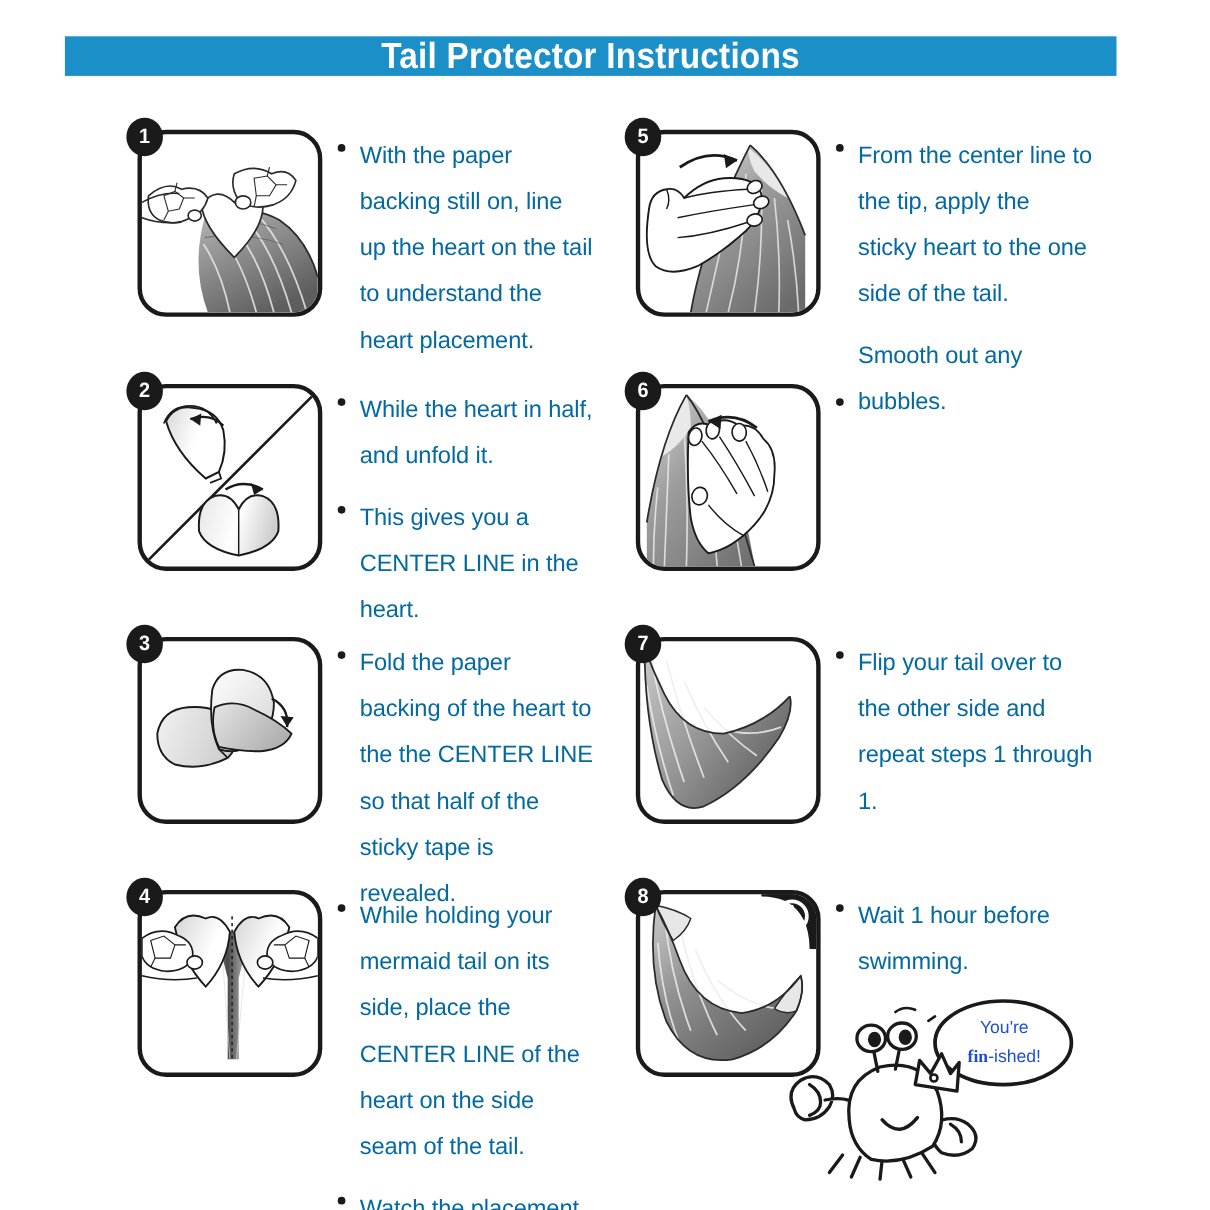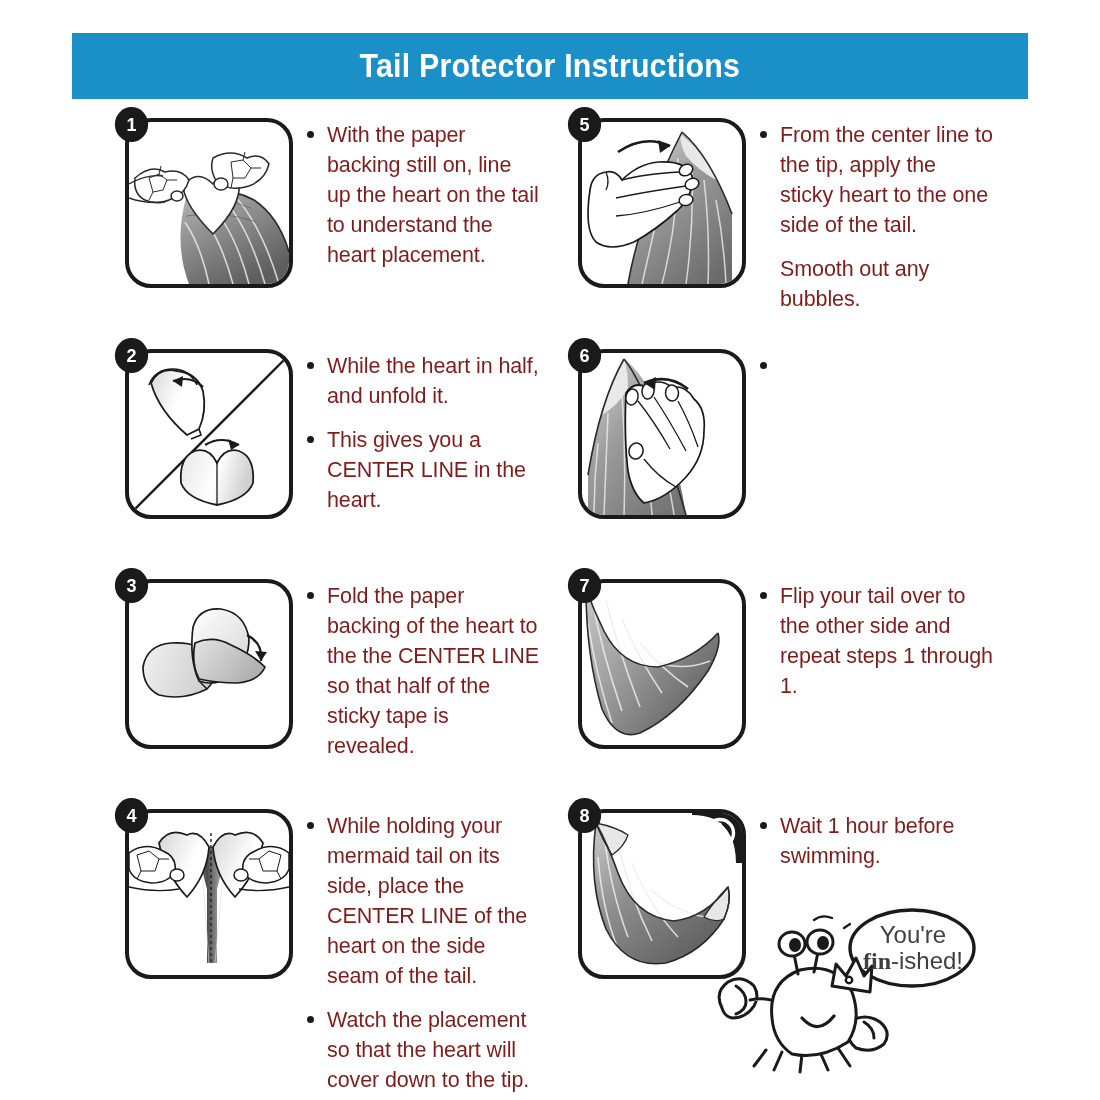--- a/index.html
+++ b/index.html
@@ -12,24 +12,24 @@
     height: 1100px;
     position: relative;
     overflow: hidden;
     font-family: "Liberation Sans", sans-serif;
     color: #1a1a1a;
   }
 
   
   #header-banner {
     position: absolute;
-    left: 72px;
+    left: 59px;
     top: 33px;
     width: 956px;
-    height: 66px;
+    height: 36px;
     background: #1b90c8;
     display: flex;
     align-items: center;
     justify-content: center;
   }
   #header-title {
     color: #ffffff;
     font-family: "Liberation Sans Narrow", "Liberation Sans", sans-serif;
     font-weight: bold;
     font-size: 33px;
@@ -102,22 +102,22 @@
     left: 2px;
     top: 11px;
     width: 7px;
     height: 7px;
     border-radius: 50%;
     background: #1a1a1a;
   }
   .bullet-text, .plain-text {
     font-family: "Liberation Sans Narrow", "Liberation Sans", sans-serif;
     font-size: 21.5px;
-    line-height: 30px;
-    color: #7f1d1d;
+    line-height: 42px;
+    color: #0369a1;
     letter-spacing: -0.1px;
   }
   .plain-row {
     position: relative;
     padding-left: 22px;
     margin-bottom: 14px;
   }
 
   
   .clock-corner {
@@ -137,23 +137,23 @@
     width: 310px;
     height: 175px;
   }
   #speech-bubble-text {
     position: absolute;
     left: 132px;
     top: 22px;
     width: 130px;
     text-align: center;
     font-family: "Liberation Sans Narrow", "Liberation Sans", sans-serif;
-    font-size: 24px;
+    font-size: 16px;
     line-height: 26px;
-    color: #404040;
+    color: #1d4ed8;
   }
   #speech-bubble-text .l1 { display: block; }
   #speech-bubble-text .l2 { display: block; }
   #speech-bubble-text b { font-weight: bold; font-family: Liberation Serif, serif; }
 </style>
 </head>
 <body>
 
 <div id="header-banner">
   <div id="header-title">Tail Protector Instructions</div>

